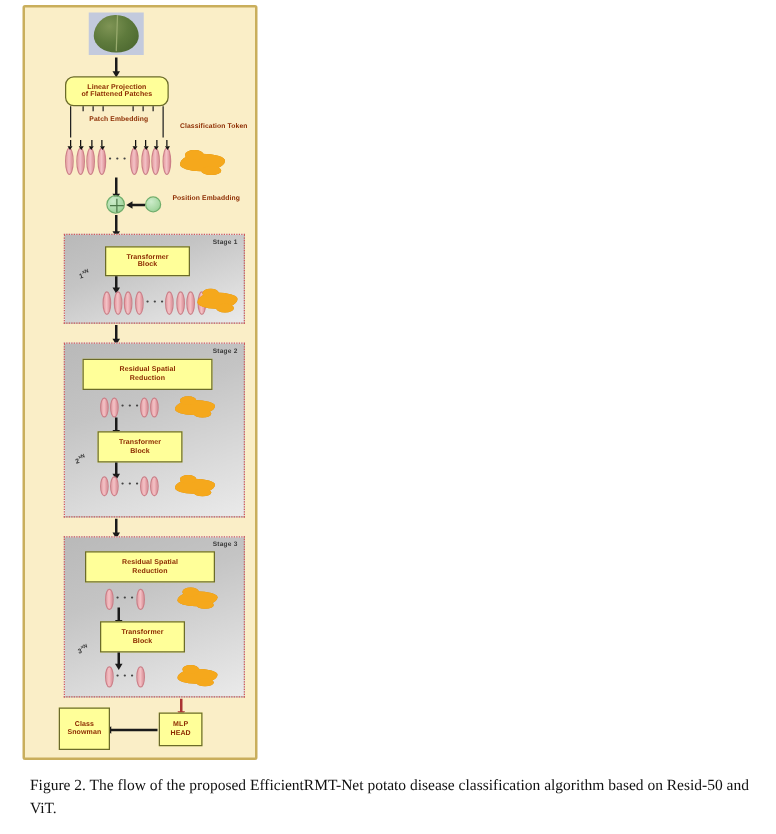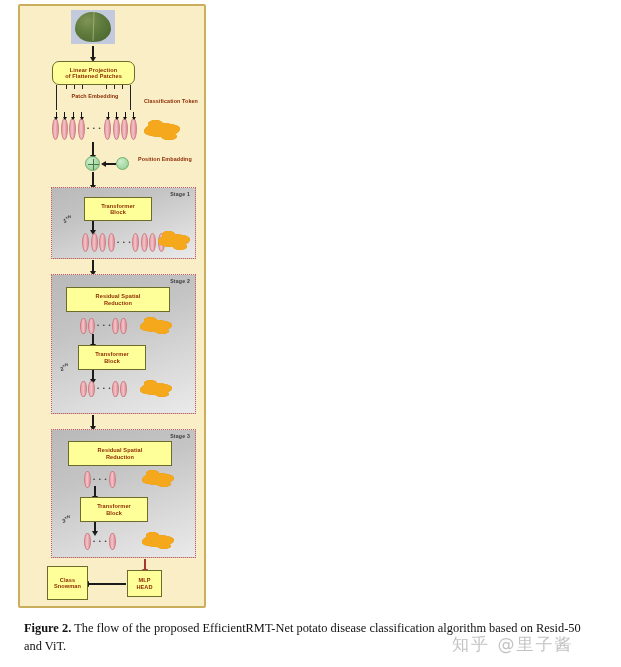--- a/index.html
+++ b/index.html
@@ -146,21 +146,21 @@
   }
   .pe-plus-h, .pe-plus-v { position: absolute; background: #4d7a4a; }
 
   
   .caption {
     position: absolute;
     left: 24px; top: 620px; width: 576px;
     font-family: "Liberation Serif", serif;
     font-size: 12.4px; line-height: 1.45; color: #111;
   }
-  .caption b { font-weight: bold; text-align: center; }
+  .caption b { font-weight: normal; text-align: center; }
 
   .watermark {
     position: absolute;
     left: 452px; top: 633px;
     font-family: "DejaVu Sans", sans-serif;
     font-size: 17px; color: rgba(120,120,120,.45);
     letter-spacing: 2px; white-space: nowrap;
     pointer-events: none;
   }
 </style>
@@ -333,15 +333,14 @@
       <span style="white-space:pre-line;">Class
 Snowman</span>
     </div>
 
   </div>
 
   <div class="caption">
     <b>Figure 2.</b><span> The flow of the proposed EfficientRMT-Net potato disease classification algorithm based on Resid-50 and ViT.</span>
   </div>
 
-  <div class="watermark">知乎 @里子酱</div>
 
 </div>
 
 </body></html>

